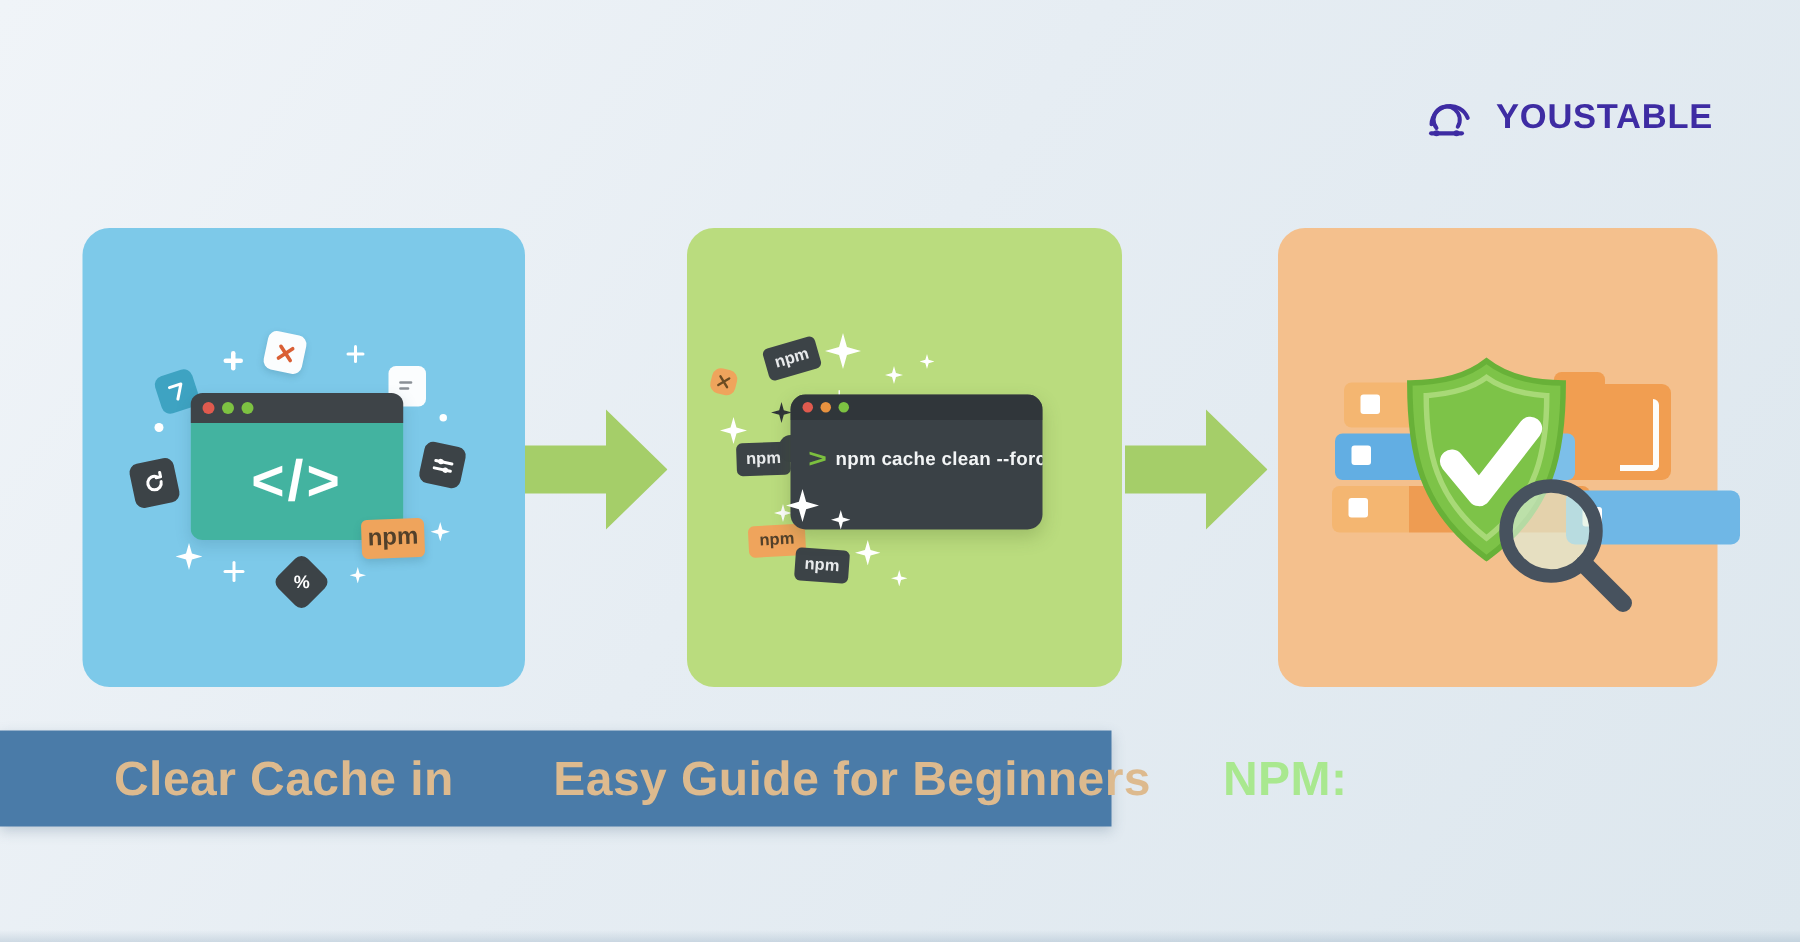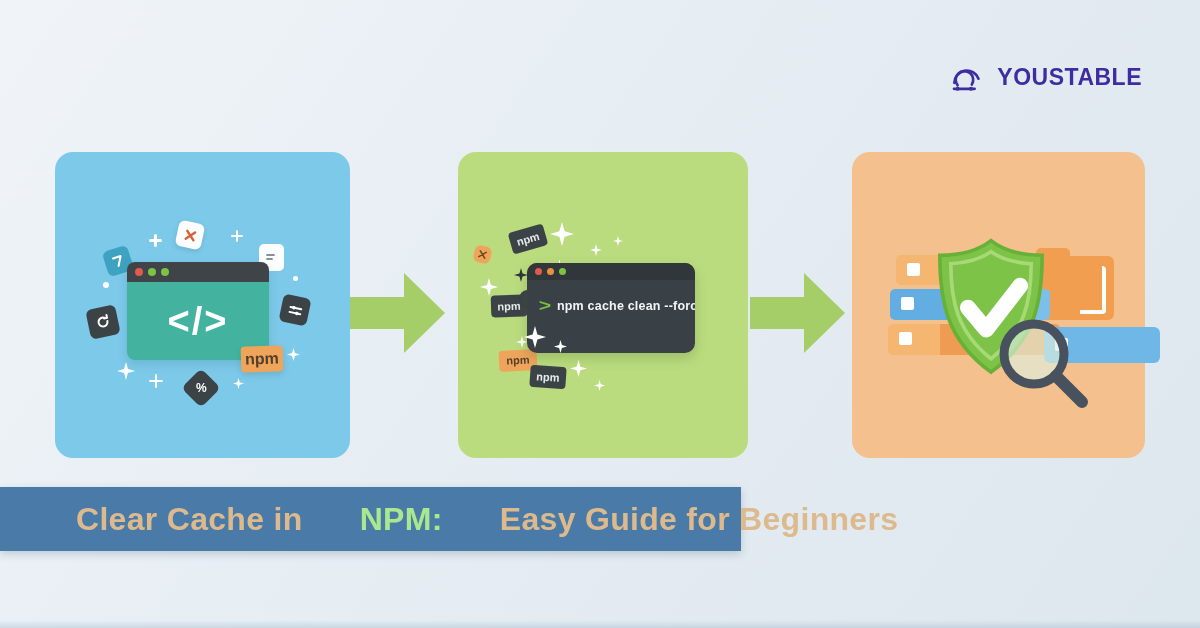--- a/index.html
+++ b/index.html
@@ -246,17 +246,17 @@
     </svg>
 
     <svg class="magnifier" viewBox="0 0 105 105">
       <circle cx="44" cy="44" r="30" fill="#dff0dd" fill-opacity="0.65" stroke="#47525e" stroke-width="9"></circle>
       <line x1="66" y1="66" x2="92" y2="92" stroke="#47525e" stroke-width="12" stroke-linecap="round"></line>
     </svg>
   </div>
 
   <div class="title-banner">
     <span class="t t-main">Clear Cache in </span>
+      <span class="t t-main"> Easy Guide for Beginners</span>
       <span class="t t-accent">NPM:</span>
-      <span class="t t-main"> Easy Guide for Beginners</span>
   </div>
 
 </div>
 
 </body></html>

